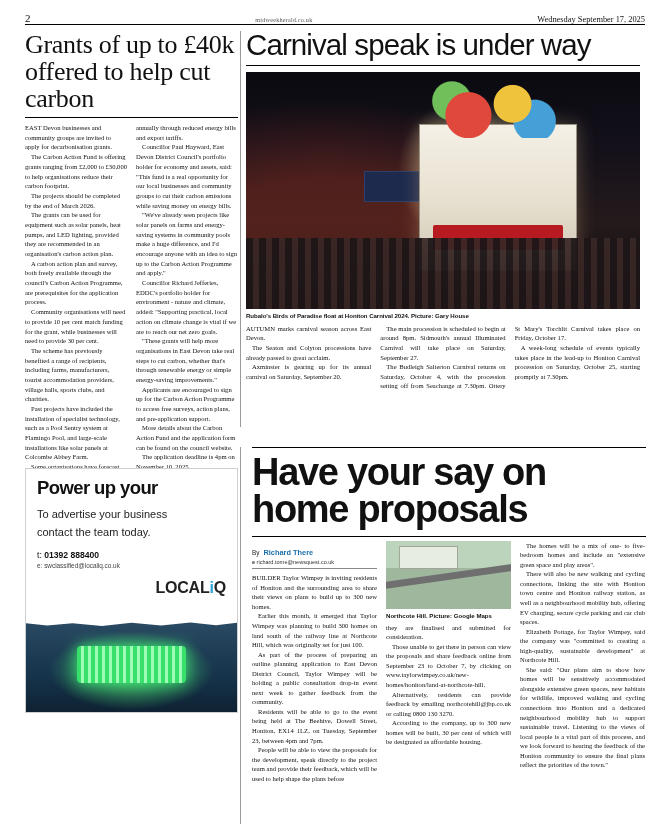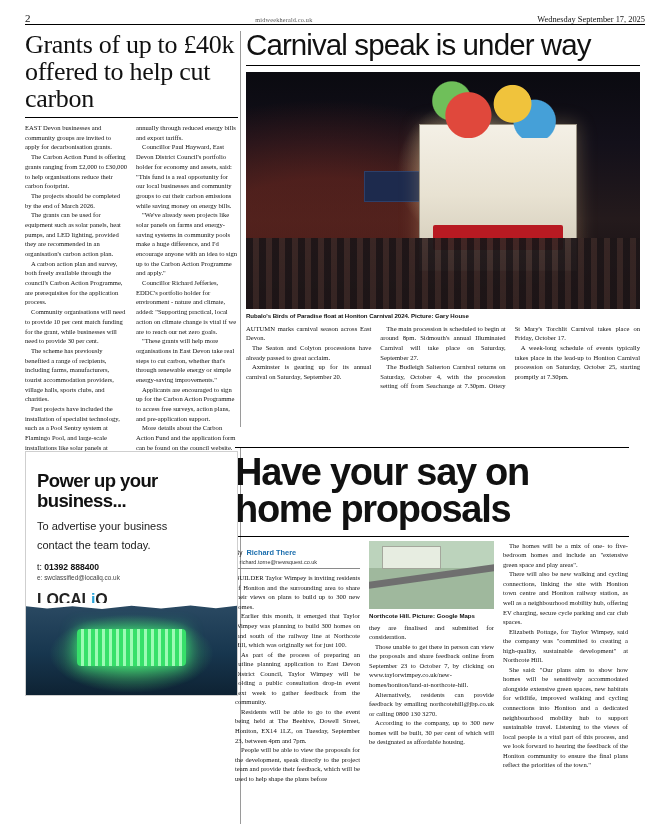--- a/index.html
+++ b/index.html
@@ -106,21 +106,21 @@
   .carnival-cols {
     margin-top: 5px; column-count: 3; column-gap: 9px;
   }
   .carnival-cols p {
     font-size: 6.6px; line-height: 1.45; margin: 0; text-indent: 6px;
     text-align: justify; font-family: "Liberation Serif", serif;
   }
   .carnival-cols p.lead { text-indent: 0; }
 
   
-  .hys { position: absolute; left: 210px; top: 416px; width: 394px; }
+  .hys { position: absolute; left: 227px; top: 416px; width: 394px; }
   .hys-rule-top { border-bottom: 1px solid #000; margin-bottom: 6px; }
   .hl-hys {
     font-family: "Liberation Sans", sans-serif;
     font-weight: 700; font-size: 38px; line-height: .97;
     letter-spacing: -1.3px;
   }
   .hys-rule-bot { border-bottom: 1px solid #000; margin: 8px 0 4px; }
   .hys-grid { display: flex; gap: 9px; }
   .hys-c { width: 125px; }
   .byline-by {
@@ -159,24 +159,24 @@
     background: rgba(245,245,238,.75);
     border: 1px solid rgba(120,120,110,.6);
   }
   .map-caption {
     font-family: "Liberation Sans", sans-serif;
     font-size: 6.1px; font-weight: 700; margin-bottom: 4px;
   }
 
   
   .advert {
-    position: absolute; left: 0; top: 420px;
+    position: absolute; left: 0; top: 437px;
     width: 213px; height: 245px;
     border: 1px solid #cfcfcf; background: #fff;
-    padding: 19px 11px 0;
+    padding: 9px 11px 0;
   }
   .ad-head {
     font-family: "Liberation Sans", sans-serif;
     font-weight: 700; font-size: 18.5px; line-height: 1.06;
     letter-spacing: -.6px; color: #111;
   }
   .ad-sub {
     font-family: "Liberation Sans", sans-serif;
     font-size: 11px; line-height: 1.32; margin-top: 9px; color: #222;
   }
@@ -185,21 +185,21 @@
     font-size: 8.6px; margin-top: 10px; color: #111;
   }
   .ad-tel b { font-weight: 700; }
   .ad-email {
     font-family: "Liberation Sans", sans-serif;
     font-size: 6.4px; margin-top: 2px; color: #444;
   }
   .ad-logo {
     font-family: "Liberation Sans", sans-serif;
     font-weight: 700; font-size: 16px; letter-spacing: -.2px;
-    text-align: left; margin-top: 10px; color: #222;
+    text-align: right; margin-top: 10px; color: #222;
   }
   .ad-logo .q { color: #2aa3d8; }
   .ad-img {
     position: absolute; left: 0; right: 0; bottom: 0; height: 92px;
     background:
       radial-gradient(ellipse at 50% 55%, rgba(90,255,120,.55) 0 18%, rgba(0,0,0,0) 55%),
       linear-gradient(180deg, #2b4a63 0%, #17364e 55%, #0e2233 100%);
     overflow: hidden;
   }
   .ad-img::before {
@@ -316,21 +316,20 @@
           <p>There will also be new walking and cycling connections, linking the site with Honiton town centre and Honiton railway station, as well as a neighbourhood mobility hub, offering EV charging, secure cycle parking and car club spaces.</p>
           <p>Elizabeth Pottage, for Taylor Wimpey, said the company was "committed to creating a high-quality, sustainable development" at Northcote Hill.</p>
           <p>She said: "Our plans aim to show how homes will be sensitively accommodated alongside extensive green spaces, new habitats for wildlife, improved walking and cycling connections into Honiton and a dedicated neighbourhood mobility hub to support sustainable travel. Listening to the views of local people is a vital part of this process, and we look forward to hearing the feedback of the Honiton community to ensure the final plans reflect the priorities of the town."</p>
         </div>
 
       </div>
     </div>
 
     <div class="advert">
       <div class="ad-head">Power up your</div>
-      <div class="ad-head">business...</div>
       <div class="ad-sub">To advertise your business</div>
       <div class="ad-sub" style="margin-top:4px">contact the team today.</div>
       <div class="ad-tel">
         <span>t:</span>
         <b>01392 888400</b>
       </div>
       <div class="ad-email">
         <span>e:</span>
         <span>swclassified@localiq.co.uk</span>
       </div>

